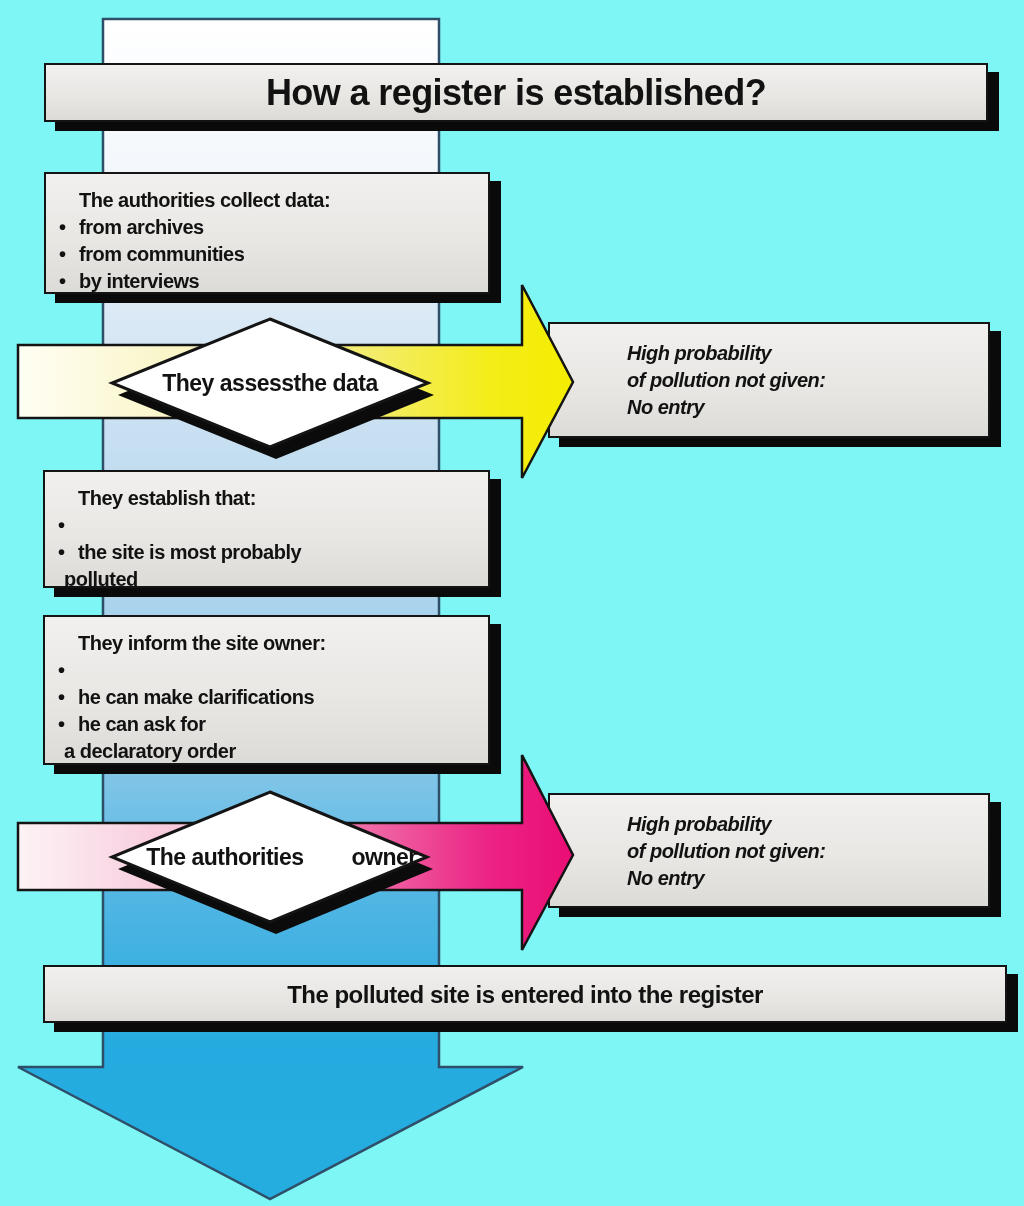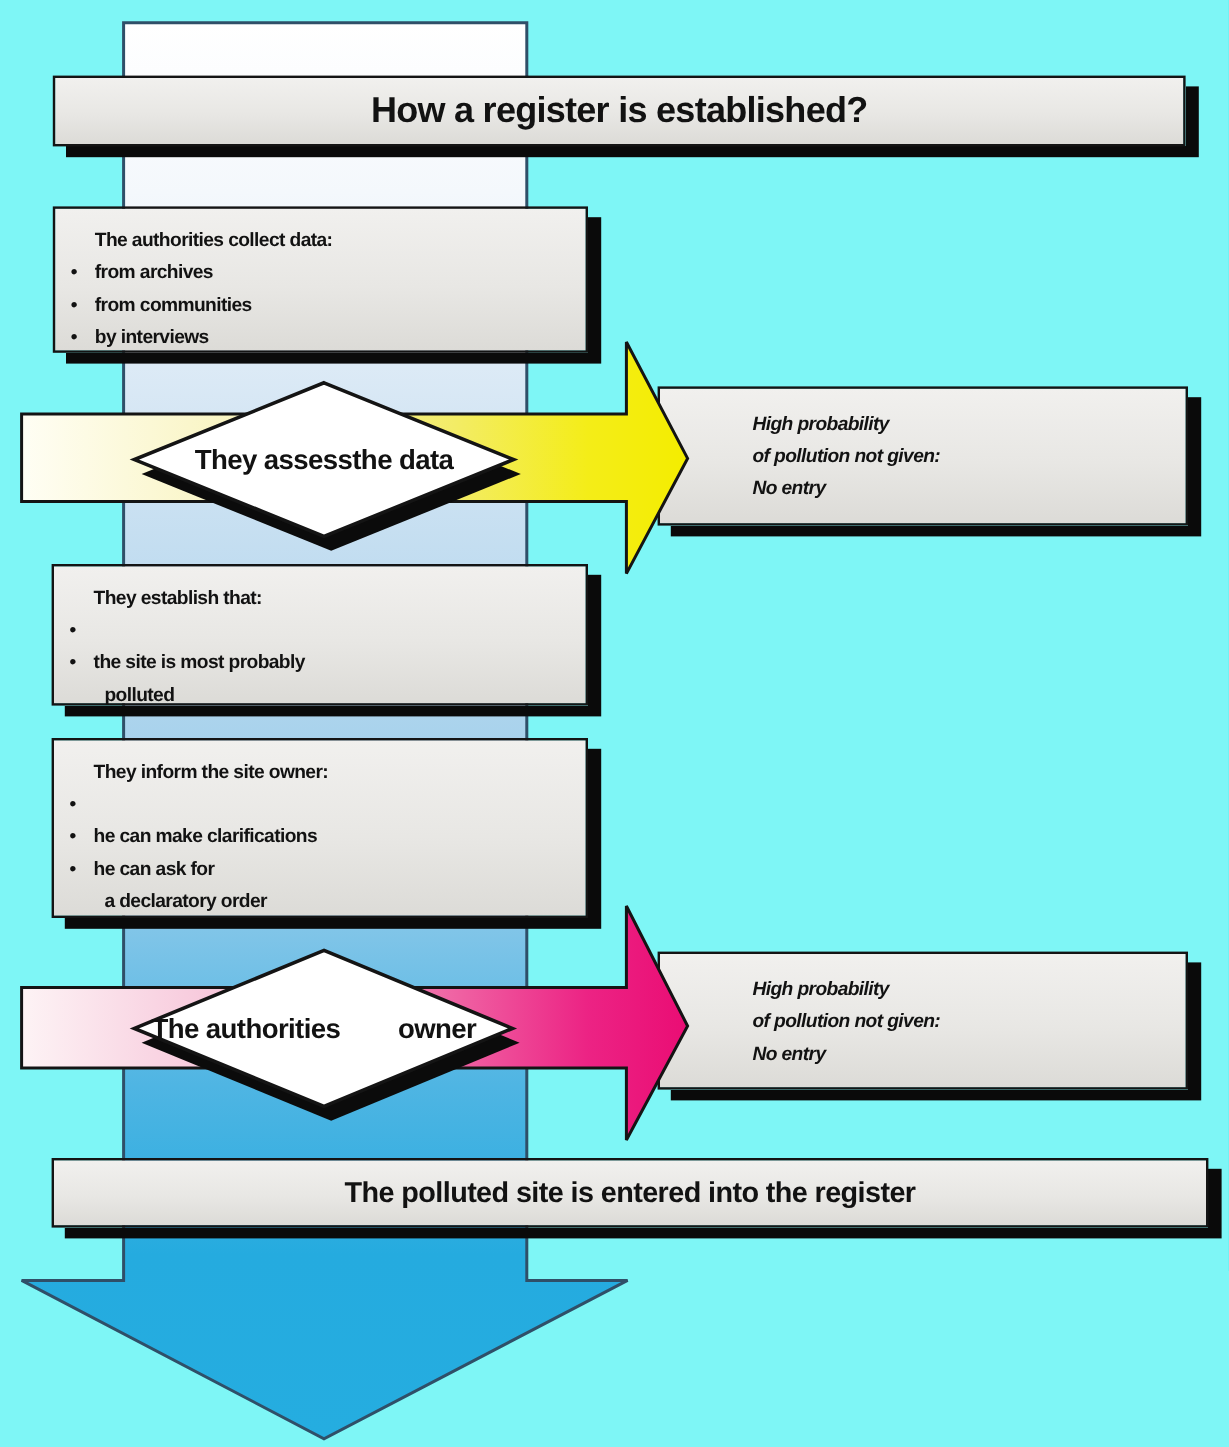--- a/index.html
+++ b/index.html
@@ -11,45 +11,45 @@
   }
   svg.layer{position:absolute; left:0; top:0; pointer-events:none;}
   .z1{z-index:1}.z2{z-index:2}.z3{z-index:3}.z4{z-index:4}.z5{z-index:5}
 
   .gbox{
     position:absolute;
     background:linear-gradient(180deg,#f1f0ee 0%, #e8e7e4 55%, #dcdbd7 100%);
     border:2px solid #141414;
     box-shadow:11px 9px 0 #0a0a0a;
     box-sizing:border-box;
-    font-size:16px; line-height:27px; letter-spacing:-0.5px;
+    font-size:20px; line-height:27px; letter-spacing:-0.5px;
   }
   .title-box{left:44px; top:63px; width:944px; height:59px;
     display:flex; align-items:center; justify-content:center;
-    font-size:30px; letter-spacing:-0.6px;}
+    font-size:36px; letter-spacing:-0.6px;}
   .bar-box{left:43px; top:965px; width:964px; height:58px;
     display:flex; align-items:center; justify-content:center; font-size:24px;}
 
   .list-box{padding-top:13px;}
   .line{padding-left:13px; white-space:nowrap; display:flex;}
   .line .dot{display:inline-block; width:20px; flex:0 0 20px;}
   .line .dot::before{content:"\2022";}
   .line.heading{padding-left:33px;}
-  .line.cont{padding-left:42px;}
+  .line.cont{padding-left:19px;}
 
   .rbox{padding:16px 10px 0 77px;}
   .rbox div{white-space:nowrap;font-style:italic;}
 
   .diamond-label{
     position:absolute; z-index:6; text-align:center;
     font-size:23px; line-height:27px; letter-spacing:-0.5px;
     display:flex; flex-direction:row; align-items:center; justify-content:center;
   }
   .dl1{left:112px; top:319px; width:316px; height:128px;}
-  .dl2{left:104px; top:792px; width:315px; height:130px;gap:48px;}
+  .dl2{left:124px; top:792px; width:315px; height:130px;gap:48px;}
 </style>
 </head>
 <body>
 
 <div id="stage">
 
   <svg class="layer z1" width="1024" height="1206" viewBox="0 0 1024 1206">
     <defs>
       <linearGradient id="gradBlue" x1="0" y1="19" x2="0" y2="1199" gradientUnits="userSpaceOnUse">
         <stop offset="0" stop-color="#ffffff"></stop>

